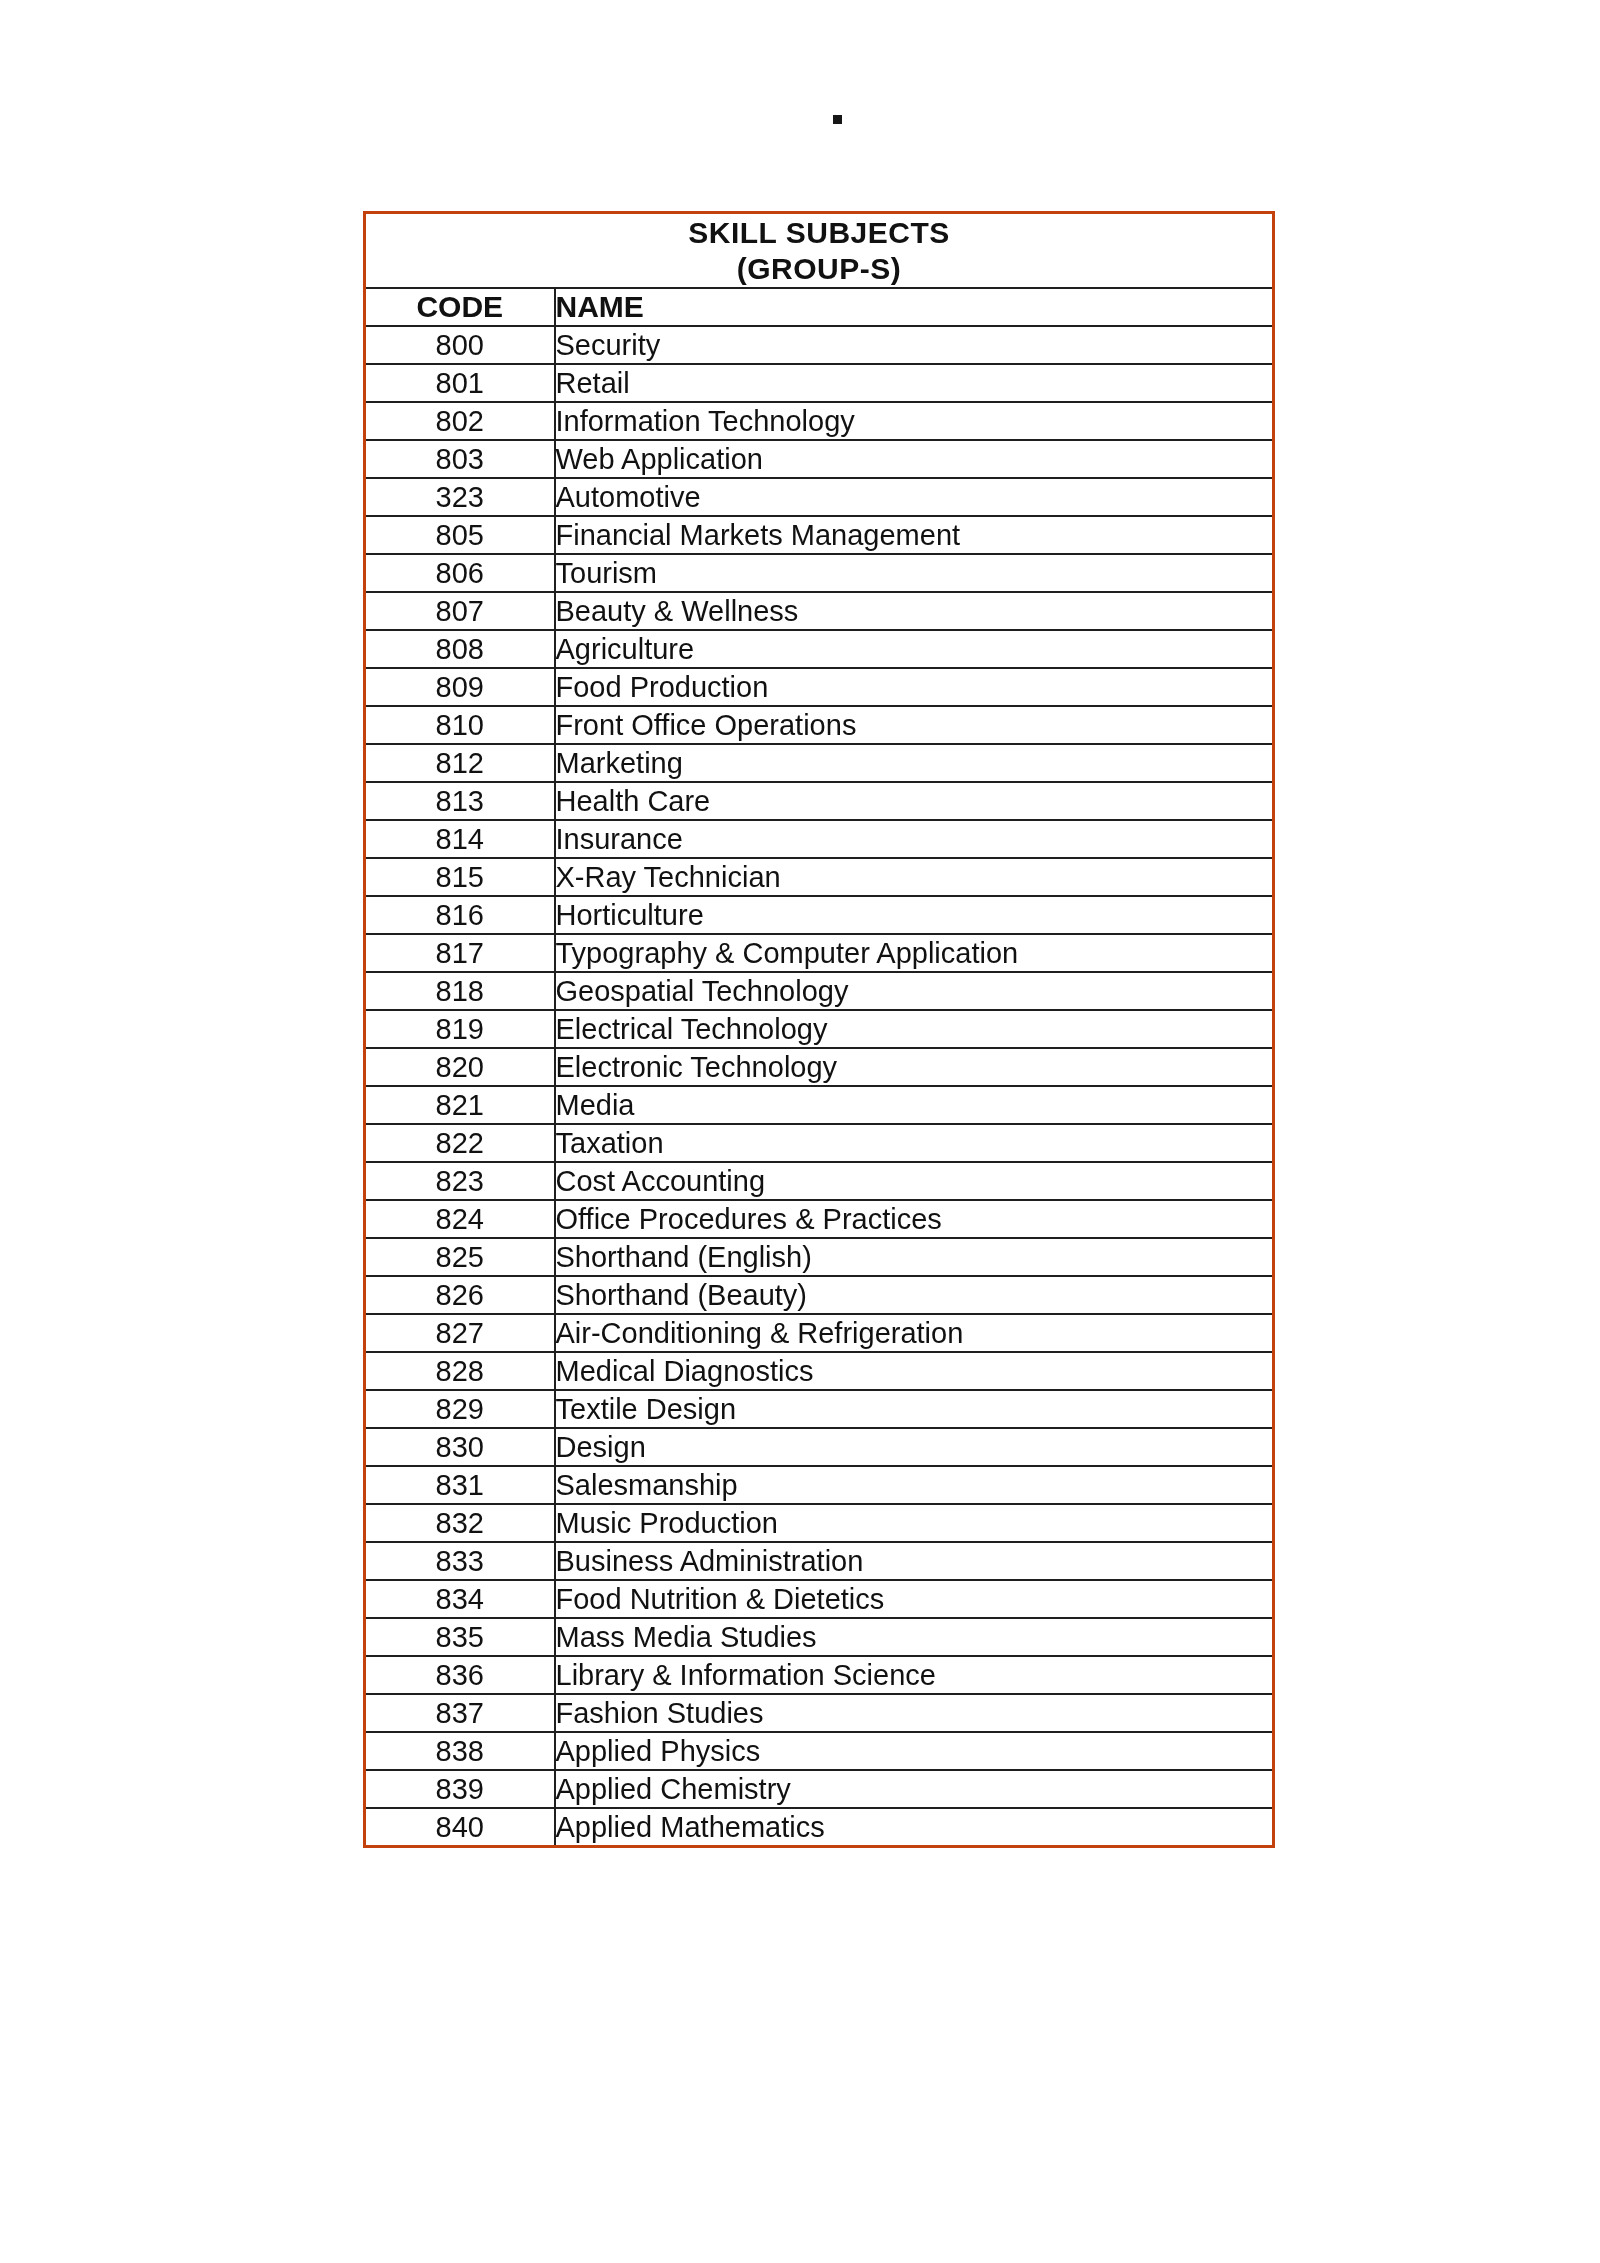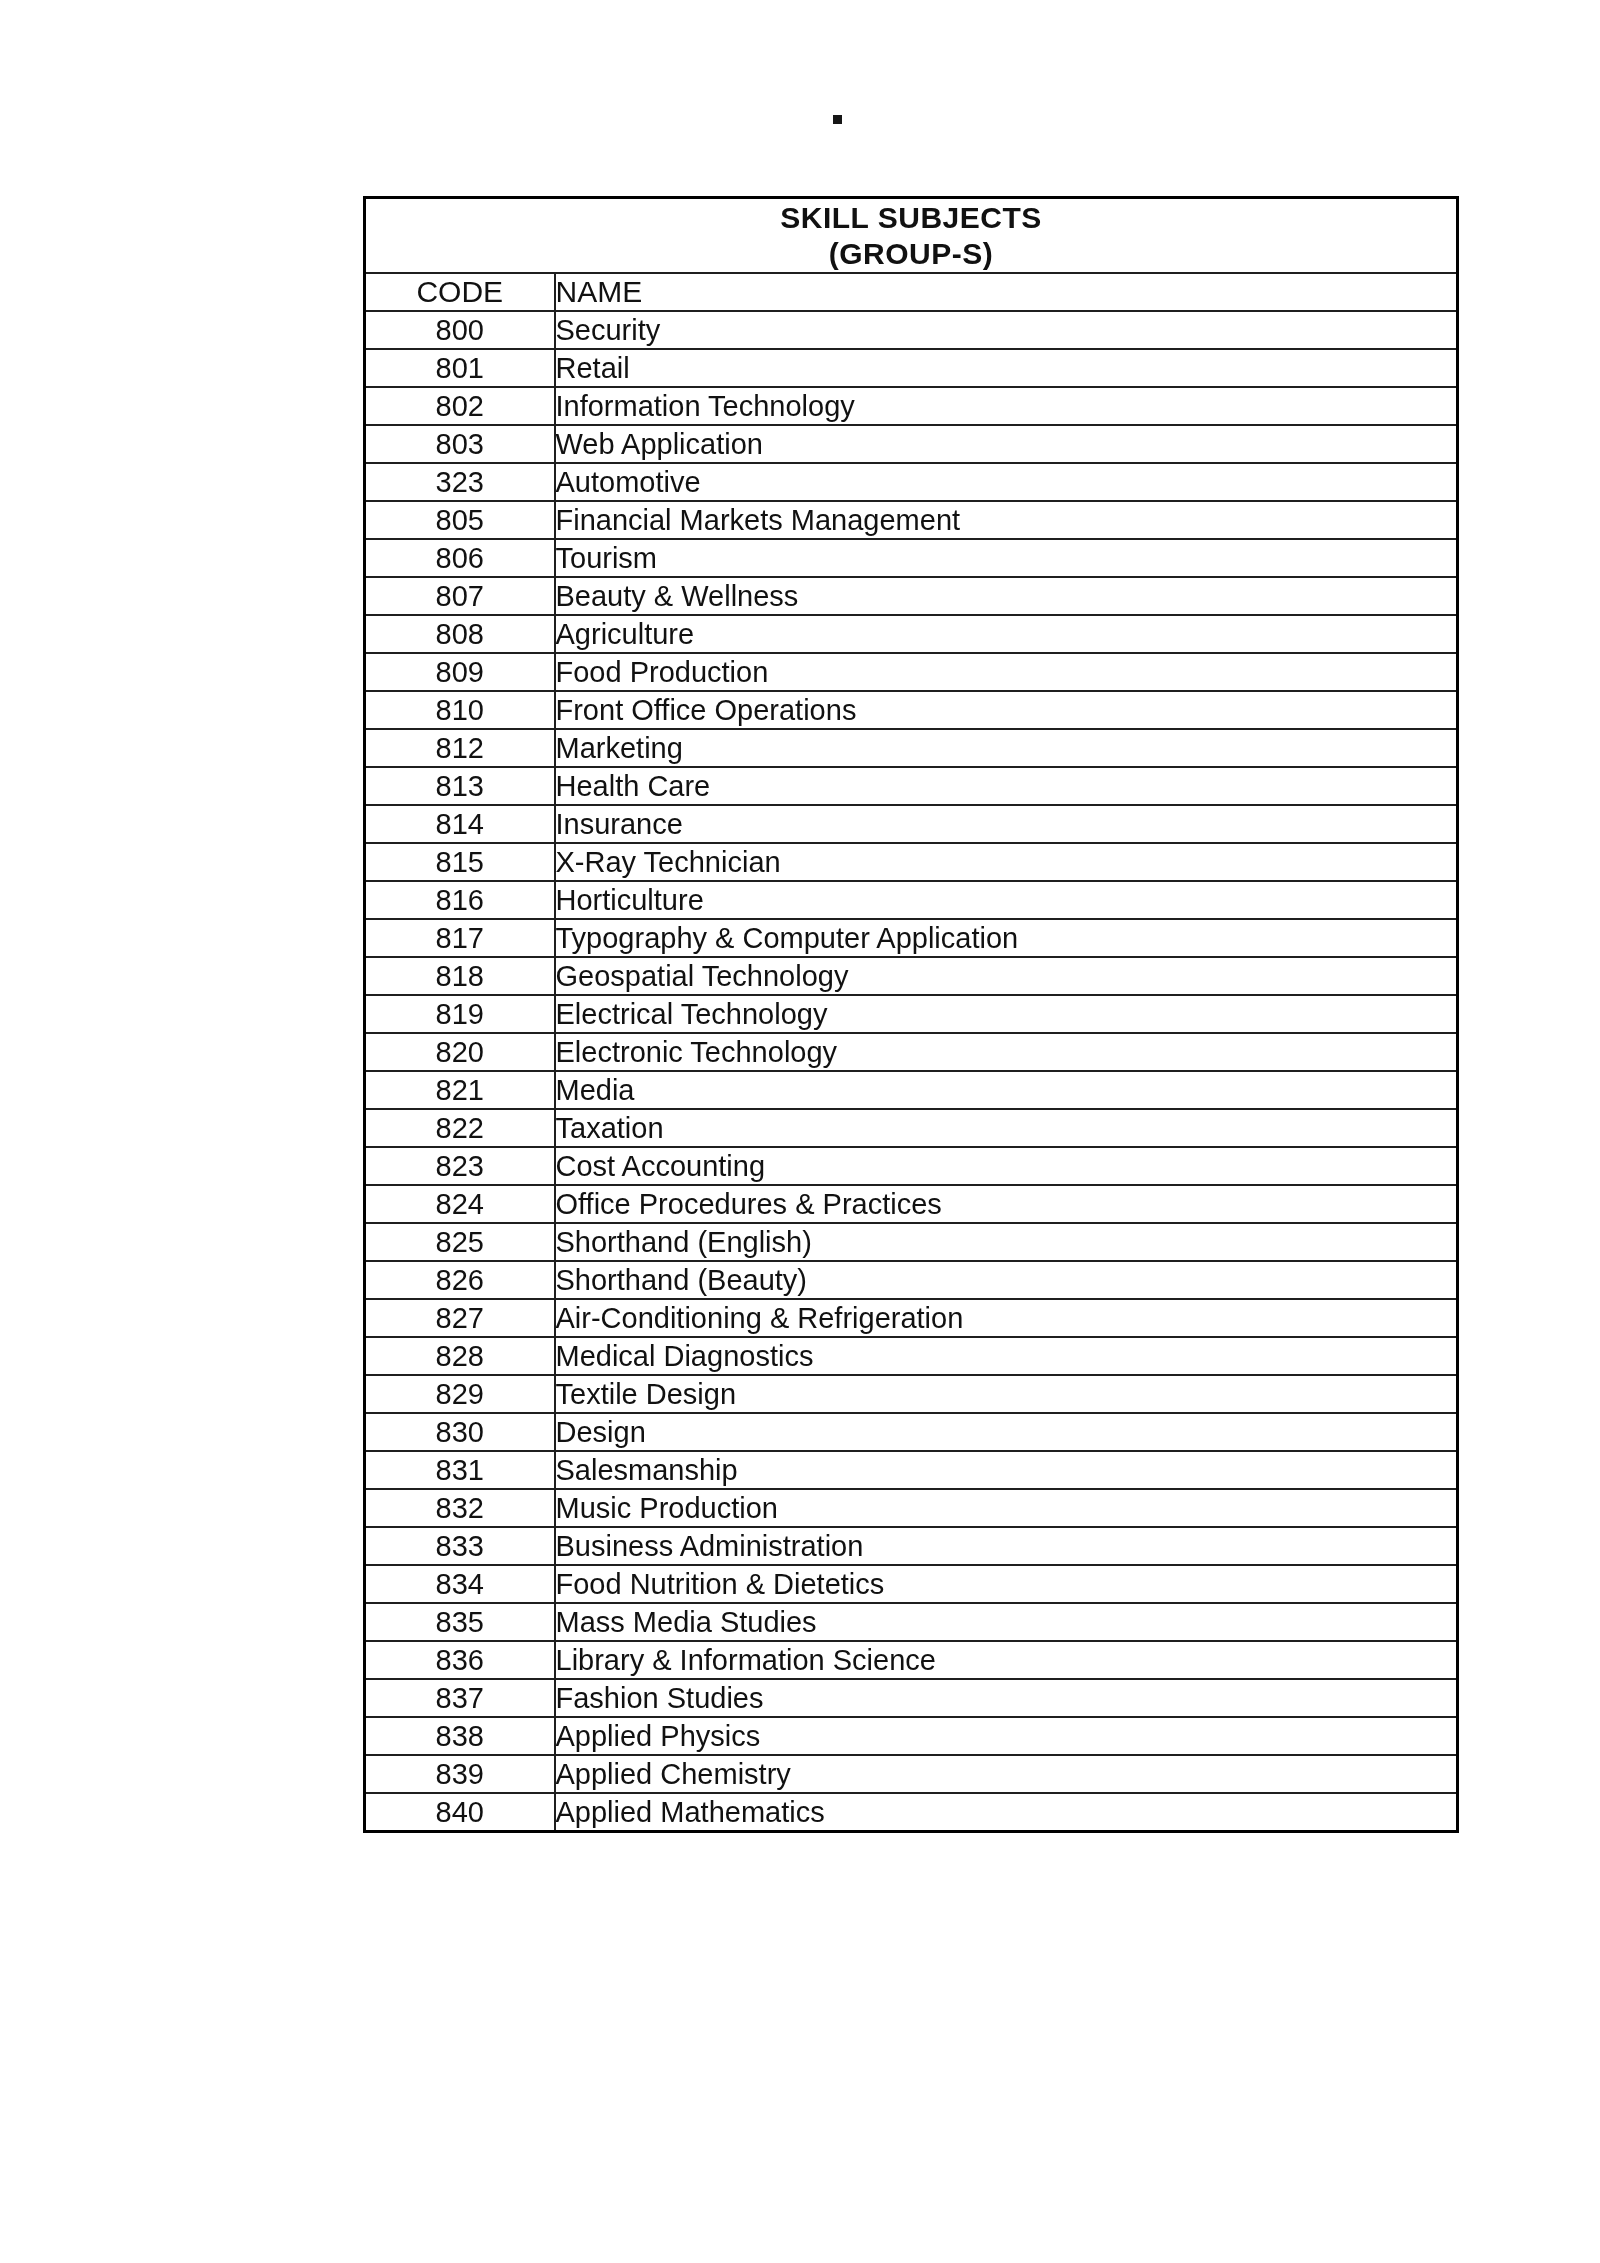--- a/index.html
+++ b/index.html
@@ -20,46 +20,46 @@
     top: 115px;
     width: 9px;
     height: 9px;
     background: #161616;
     font-size: 0;
     overflow: hidden;
   }
   table.doc-table {
     position: absolute;
     left: 363px;
-    top: 196px;
-    width: 1096px;
+    top: 211px;
+    width: 912px;
     border-collapse: collapse;
     table-layout: fixed;
-    border: 3px solid #000000;
+    border: 3px solid #c2410c;
   }
   table.doc-table col.code-col { width: 190px; }
   table.doc-table th,
   table.doc-table td {
     border: 2px solid #1f1f1f;
     padding: 0;
     vertical-align: middle;
     background: #ffffff;
   }
   th.title-cell {
     height: 73px;
     text-align: center;
     font-weight: bold;
     font-size: 30px;
     line-height: 36px;
     letter-spacing: 0.5px;
   }
   th.col-header {
     height: 36px;
     font-size: 30px;
-    font-weight: normal;
+    font-weight: bold;
     text-align: left;
     padding-left: 22px;
     margin-top: 23px;
   }
   th.col-header.code-header {
     text-align: center;
     padding-left: 0;
   }
   td.code-cell {
     height: 36px;

